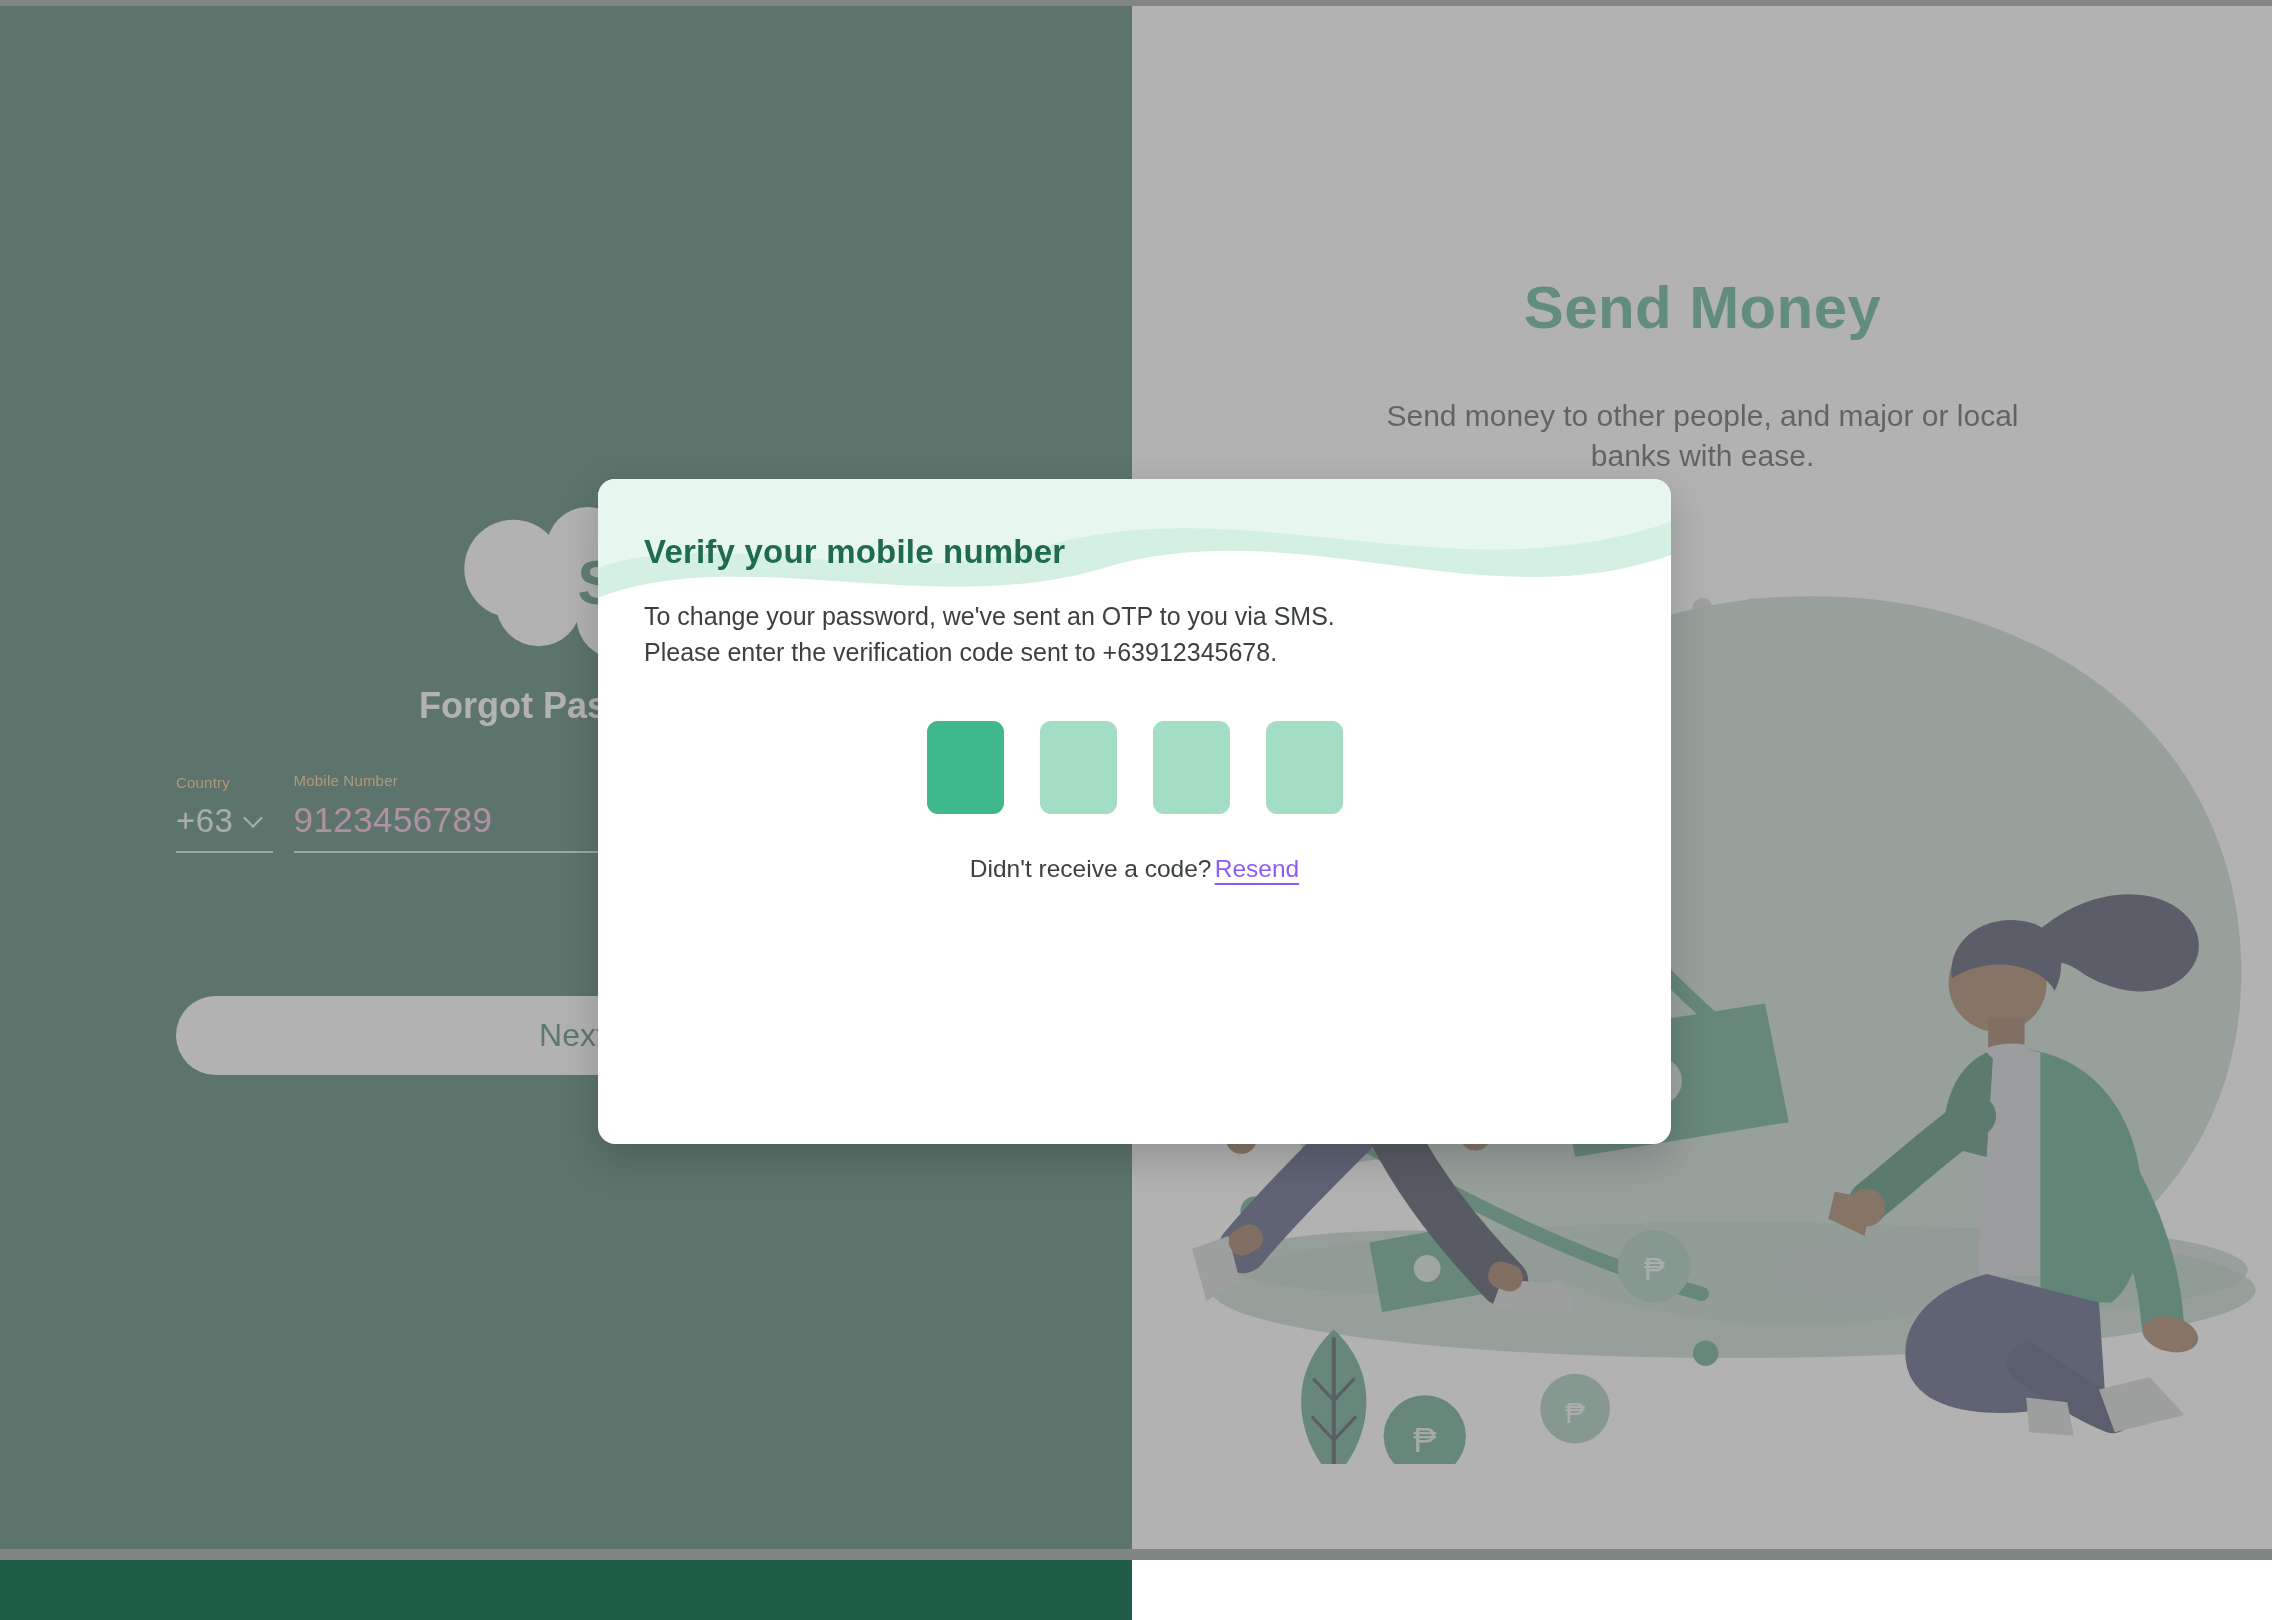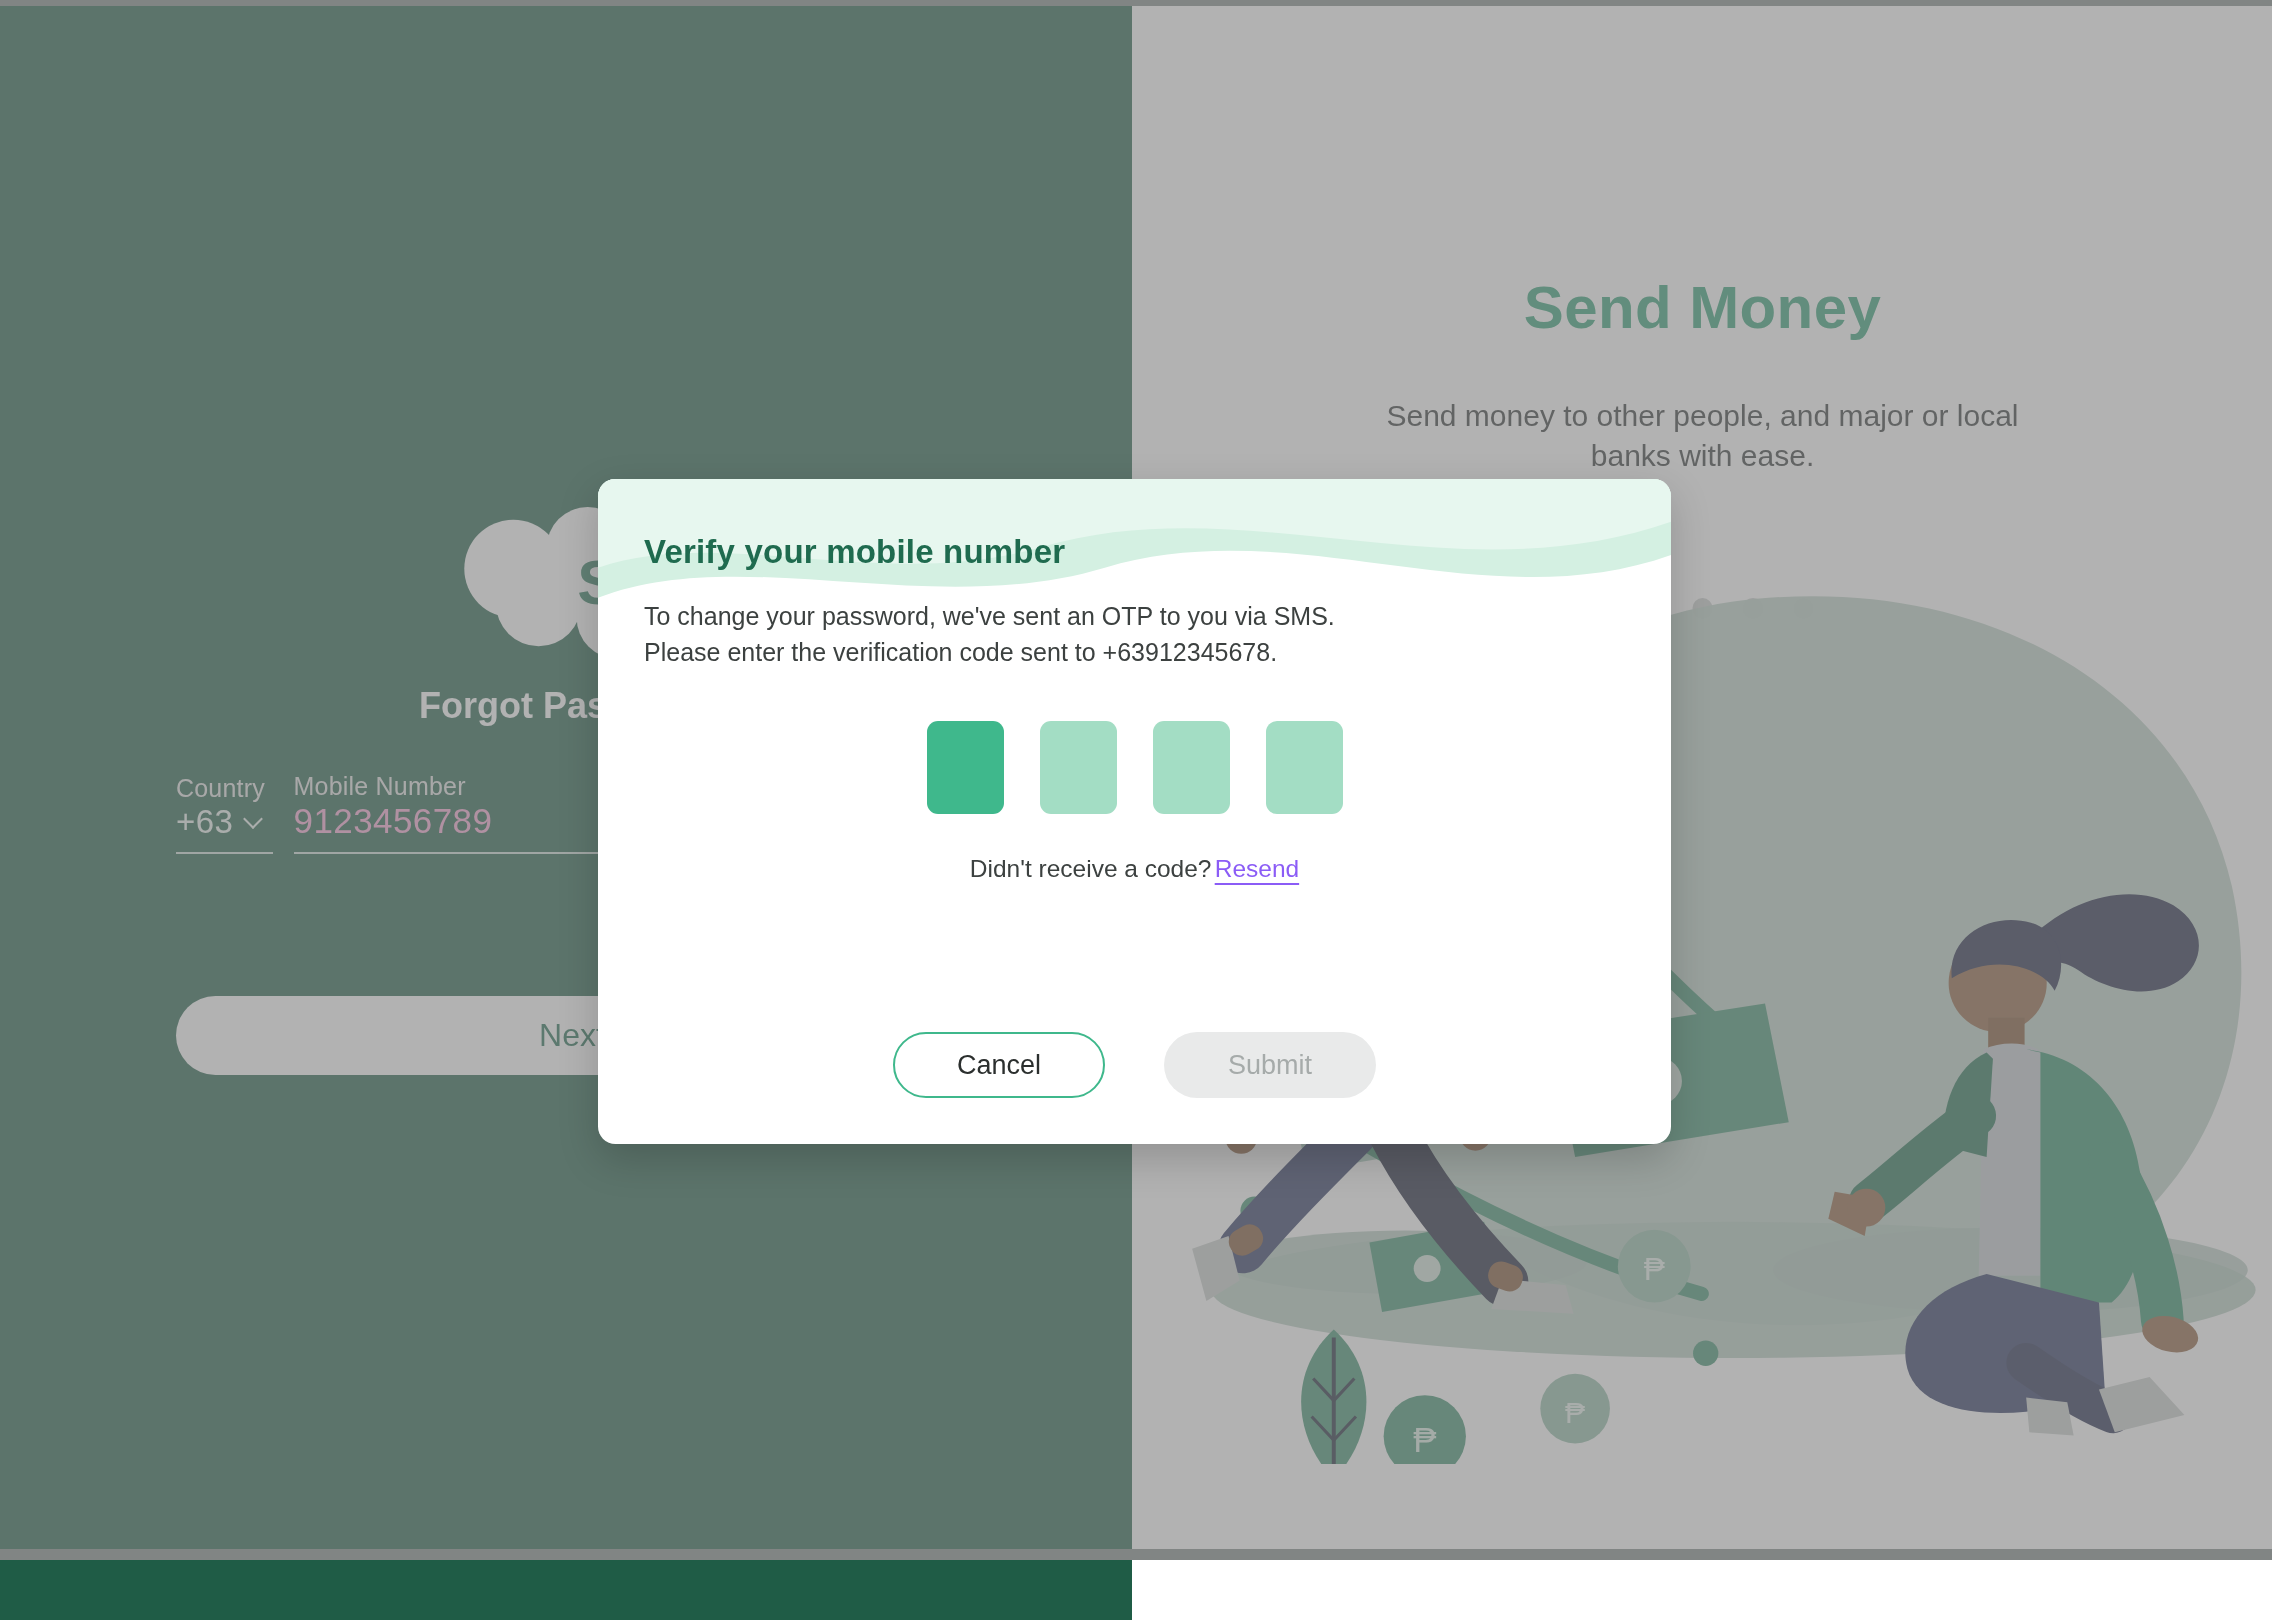--- a/index.html
+++ b/index.html
@@ -72,22 +72,23 @@
     position: absolute;
     left: 176px;
     top: 772px;
     width: 792px;
     display: flex;
     gap: 20.6px;
     align-items: flex-end;
   }
   .field { position: relative; }
   .field-label {
-    font-size: 25px;
-    color: #e5e5e5;
+    font-size: 15px;
+    color: #fdba74;
+    margin-bottom: 11px;
     display: block;
     letter-spacing: 0.2px;
   }
   .field-line {
     border-bottom: 2.4px solid #cfe0d9;
     padding-bottom: 11px;
     display: flex;
     align-items: center;
   }
   .country-field { width: 97px; }
@@ -485,21 +486,17 @@
         <div class="otp-box"></div>
         <div class="otp-box"></div>
         <div class="otp-box"></div>
       </div>
 
       <div class="resend-row">
         <span>Didn't receive a code?</span><span class="resend-link">Resend</span>
       </div>
     </div>
 
-    <div class="btn-row">
-      <div class="btn btn-cancel">Cancel</div>
-      <div class="btn btn-submit">Submit</div>
-    </div>
 
   </div>
 
 </div>
 
 
 </body></html>

